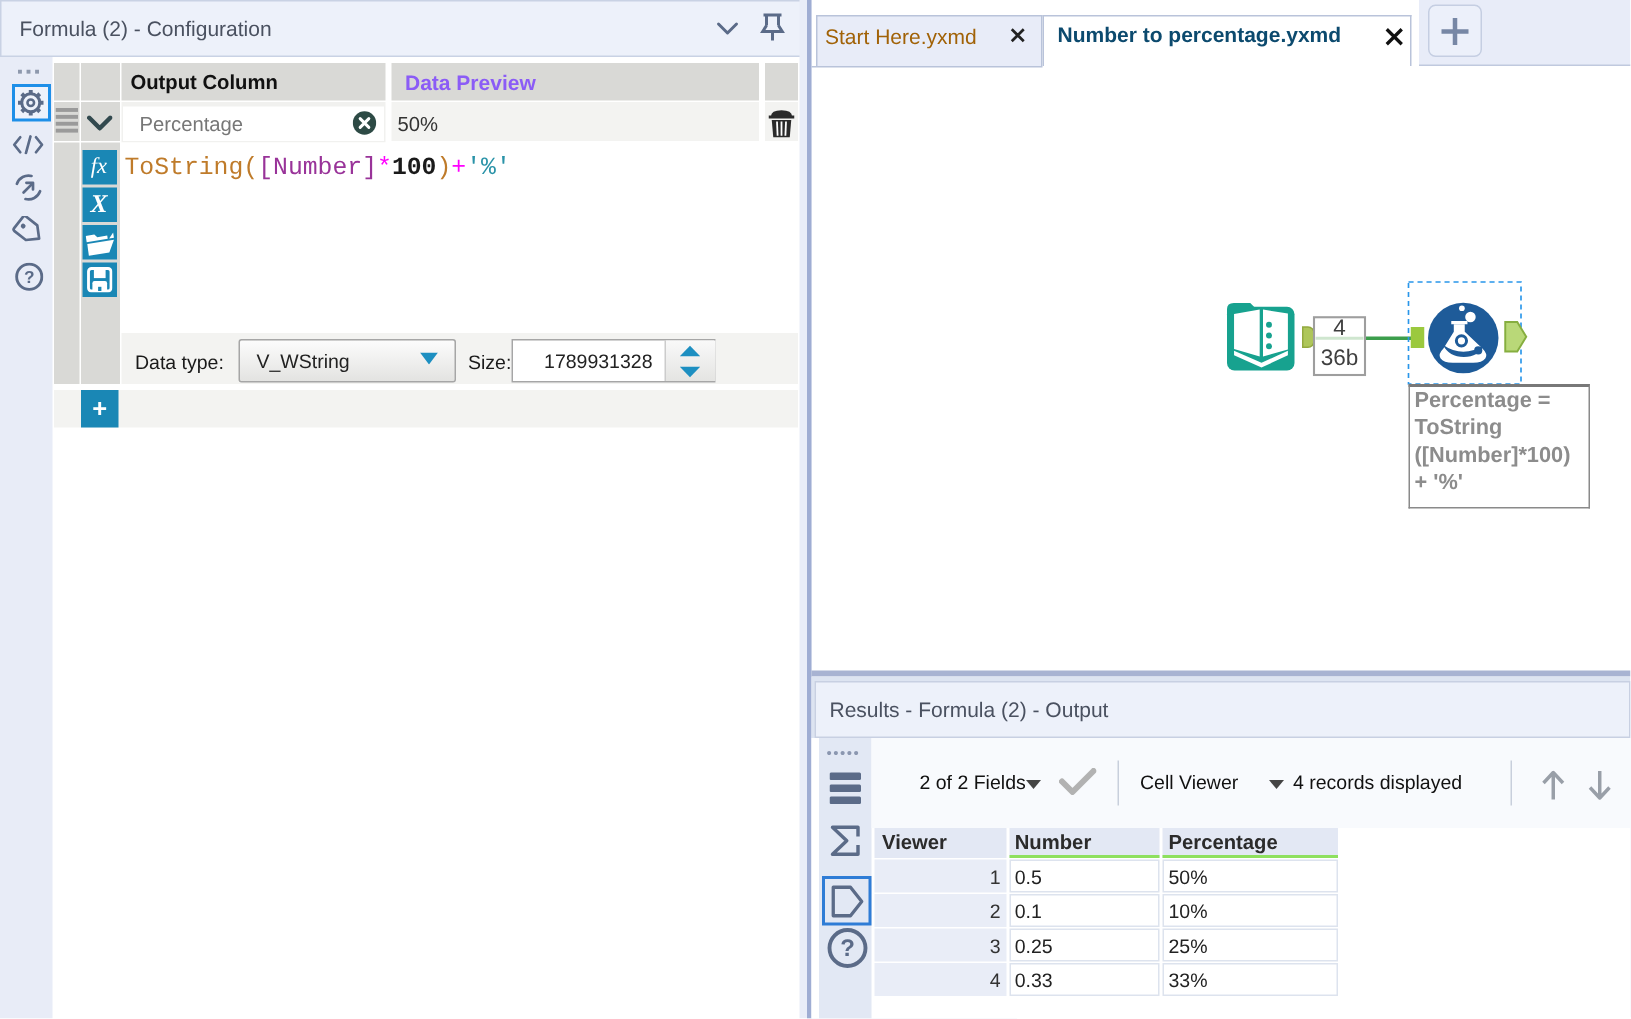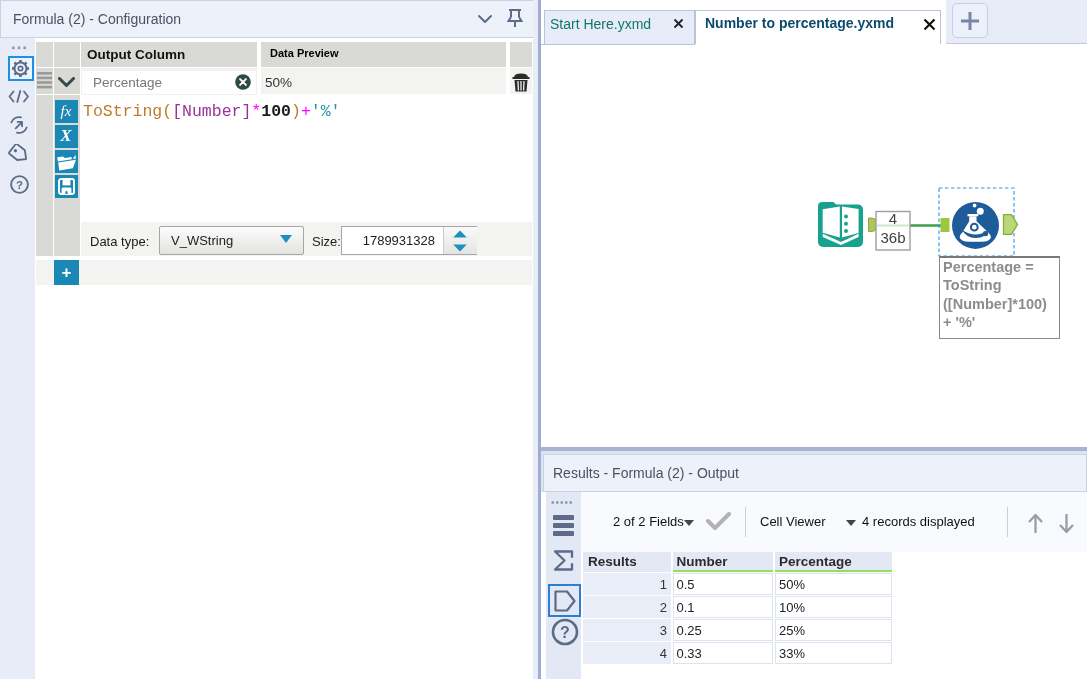--- a/index.html
+++ b/index.html
@@ -74,21 +74,21 @@
     <circle cx="9.5" cy="9.5" r="8.4" fill="none" stroke="#5b6b88" stroke-width="1.9"></circle>
     <text x="9.5" y="13.6" text-anchor="middle" font-family="Liberation Sans" font-size="11.5" font-weight="bold" fill="#5b6b88">?</text>
   </svg>
 
   <div class="abs" style="left:36px;top:42px;width:17px;height:25px;background:#d9d9d6;"></div>
   <div class="abs" style="left:54px;top:42px;width:26px;height:25px;background:#d9d9d6;"></div>
   <div class="abs" style="left:81px;top:42px;width:176px;height:25px;background:#d9d9d6;"></div>
   <div class="abs" style="left:261px;top:42px;width:245px;height:25px;background:#d9d9d6;"></div>
   <div class="abs" style="left:510px;top:42px;width:22px;height:25px;background:#d9d9d6;"></div>
   <div class="abs" style="left:87px;top:47px;font-size:13.5px;font-weight:bold;color:#111;">Output Column</div>
-  <div class="abs" style="left:270px;top:47px;font-size:11px;font-weight:bold;color:#000000;">Data Preview</div>
+  <div class="abs" style="left:270px;top:47px;font-size:14px;font-weight:bold;color:#8b5cf6;">Data Preview</div>
 
   <div class="abs" style="left:36px;top:68px;width:17px;height:26px;background:#d9d9d6;"></div>
   <div class="abs" style="left:54px;top:68px;width:26px;height:26px;background:#d9d9d6;"></div>
   <div class="abs" style="left:261px;top:68px;width:245px;height:26px;background:#f3f3f1;"></div>
   <div class="abs" style="left:510px;top:68px;width:22px;height:26px;background:#f3f3f1;"></div>
 
   <svg class="abs" style="left:37px;top:72px;" width="15" height="18" viewBox="0 0 15 18">
     <g fill="#9a9a9a">
         <rect y="0" width="15" height="2.6"></rect>
         <rect y="4.6" width="15" height="2.6"></rect>
@@ -162,21 +162,21 @@
   </svg>
 
   <div class="abs" style="left:36px;top:259.5px;width:496px;height:25.5px;background:#f3f3f1;"></div>
   <div class="abs" style="left:54px;top:259.5px;width:25px;height:25.5px;background:#1a87b5;color:#fff;font-size:17px;font-weight:bold;text-align:center;line-height:25px;">+</div>
 
   <div class="abs" style="left:533px;top:0;width:8px;height:679px;background:#e9edf8;"></div>
   <div class="abs" style="left:538px;top:0;width:3px;height:679px;background:#9fadd3;"></div>
 
   <div class="abs" style="left:541px;top:43.5px;width:154px;height:1px;background:#b9c3da;"></div>
   <div class="abs" style="left:544px;top:10px;width:151px;height:34px;background:#e8ecf8;border:1px solid #b9c3da;border-bottom:none;"></div>
-  <div class="abs" style="left:550px;top:16px;font-size:14px;color:#0f766e;">Start Here.yxmd</div>
+  <div class="abs" style="left:550px;top:16px;font-size:14px;color:#a16207;">Start Here.yxmd</div>
   <svg class="abs" style="left:673px;top:17.5px;" width="11" height="11" viewBox="0 0 11 11">
       <path d="M1.5 1.5 L9.5 9.5 M9.5 1.5 L1.5 9.5" stroke="#222" stroke-width="1.8"></path>
     </svg>
   <div class="abs" style="left:695px;top:10px;width:246px;height:34px;background:#fff;border:1px solid #b9c3da;border-bottom:none;"></div>
   <div class="abs" style="left:705px;top:15px;font-size:14px;font-weight:bold;color:#0c4a6e;">Number to percentage.yxmd</div>
   <svg class="abs" style="left:923px;top:17.5px;" width="13" height="13" viewBox="0 0 13 13">
       <path d="M1.5 1.5 L11.5 11.5 M11.5 1.5 L1.5 11.5" stroke="#111" stroke-width="2.2"></path>
     </svg>
   <div class="abs" style="left:945.5px;top:0;width:141.5px;height:44px;background:#e8ecf8;border-bottom:1.5px solid #c0c9de;"></div>
   <div class="abs" style="left:952px;top:3px;width:36px;height:35px;background:#ecf0fa;border:1px solid #c5cee2;border-radius:5px;"></div>
@@ -278,21 +278,21 @@
   <svg class="abs" style="left:1026px;top:513px;" width="19" height="21" viewBox="0 0 19 21">
     <path d="M9.5 20 V2.5 M3 9 L9.5 2 L16 9" fill="none" stroke="#999fa8" stroke-width="2.3" stroke-linejoin="round"></path>
   </svg>
   <svg class="abs" style="left:1057px;top:513px;" width="19" height="21" viewBox="0 0 19 21">
     <path d="M9.5 1 V18.5 M3 12 L9.5 19 L16 12" fill="none" stroke="#999fa8" stroke-width="2.3" stroke-linejoin="round"></path>
   </svg>
 
   <div class="abs" style="left:583px;top:552px;width:88px;height:20px;background:#e3e8f4;"></div>
   <div class="abs" style="left:673px;top:552px;width:100px;height:20px;background:#e3e8f4;"></div>
   <div class="abs" style="left:775px;top:552px;width:117px;height:20px;background:#e3e8f4;"></div>
-  <div class="abs" style="left:588px;top:554px;font-size:13.5px;font-weight:bold;color:#2b2b2b;">Results</div>
+  <div class="abs" style="left:588px;top:554px;font-size:13.5px;font-weight:bold;color:#2b2b2b;">Viewer</div>
   <div class="abs" style="left:676.5px;top:554px;font-size:13.5px;font-weight:bold;color:#2b2b2b;">Number</div>
   <div class="abs" style="left:779px;top:554px;font-size:13.5px;font-weight:bold;color:#2b2b2b;">Percentage</div>
   <div class="abs" style="left:673px;top:570px;width:100px;height:2px;background:#8ee05e;"></div>
   <div class="abs" style="left:775px;top:570px;width:117px;height:2px;background:#8ee05e;"></div>
 
   <div class="abs" style="left:583px;top:573px;width:88px;height:22px;background:#e9edf7;"></div>
   <div class="abs" style="left:583px;top:596px;width:88px;height:22px;background:#e9edf7;"></div>
   <div class="abs" style="left:583px;top:619px;width:88px;height:22px;background:#e9edf7;"></div>
   <div class="abs" style="left:583px;top:642px;width:88px;height:22px;background:#e9edf7;"></div>
   <div class="abs" style="left:583px;top:573px;width:88px;height:22px;font-size:13px;color:#333;text-align:right;padding:4px 4px 0 0;">1</div>

